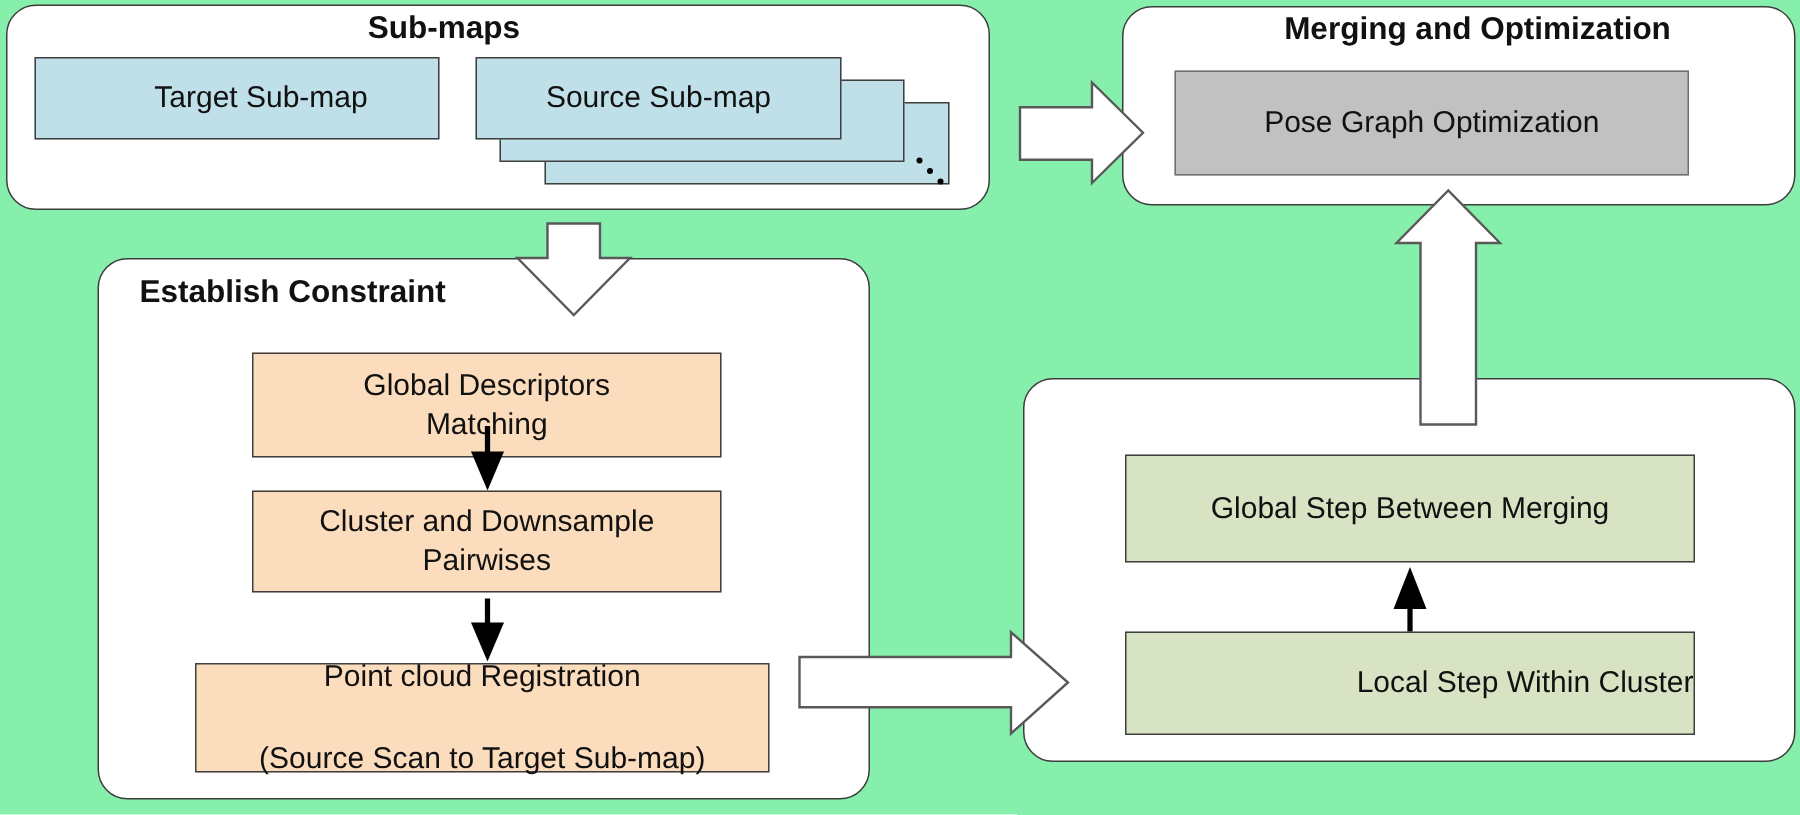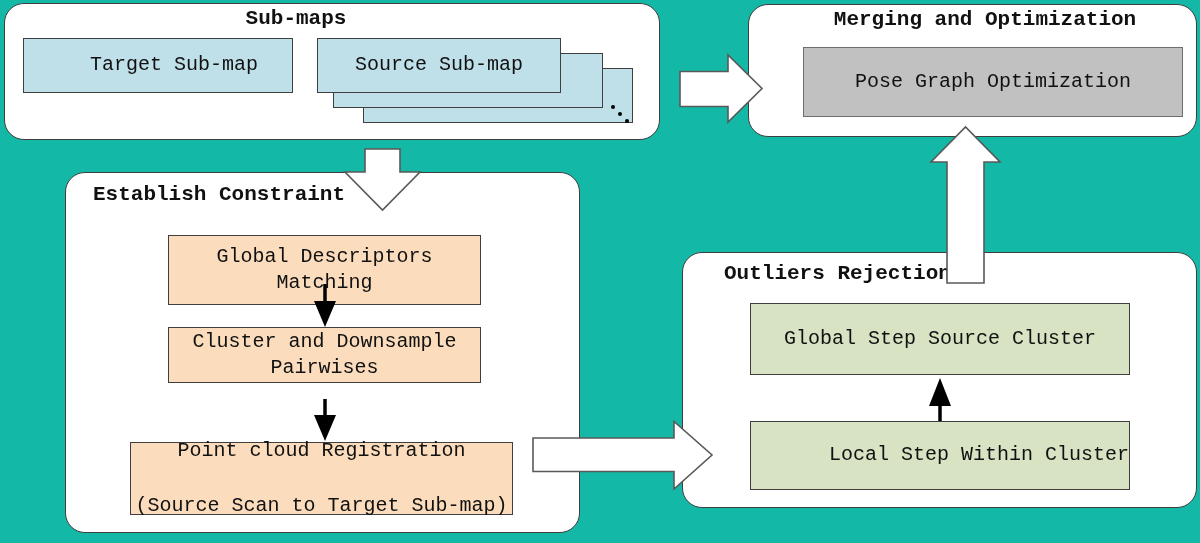--- a/index.html
+++ b/index.html
@@ -1,18 +1,18 @@
 <!DOCTYPE html>
 <html><head>
 <meta charset="utf-8">
 <style>
   html,body{margin:0;padding:0;background:#ffffff;}
   .canvas{
-    position:relative;width:1200px;height:543px;background:#14b8a6;overflow:hidden;
-    font-family:Liberation Mono, monospace;color:#111;
+    position:relative;width:1200px;height:543px;background:#86efac;overflow:hidden;
+    font-family:Liberation Sans, sans-serif;color:#111;
   }
   .container{
     position:absolute;background:#ffffff;border:1.6px solid #3d3d3d;border-radius:20px;
     box-sizing:border-box;
   }
   .group-title{
     position:absolute;font-weight:bold;font-size:21px;white-space:nowrap;line-height:1;
   }
   .centered{transform:translateX(-50%);}
   .node{
@@ -49,45 +49,44 @@
   </div>
 
   <div>
     <span class="dot" style="left:611px;top:105px;"></span>
     <span class="dot" style="left:618px;top:112px;"></span>
     <span class="dot" style="left:625px;top:119px;"></span>
   </div>
 
   <div class="container" style="left:748px;top:4px;width:449px;height:133px;"></div>
   <div class="group-title centered" style="left:985px;top:9px;">Merging and Optimization</div>
-  <div class="node gray" style="left:783px;top:47px;width:380px;height:70px;margin-left:20px;">
+  <div class="node gray" style="left:783px;top:47px;width:343px;height:70px;">
     <span>Pose Graph Optimization</span>
   </div>
 
   <div class="container" style="left:65px;top:172px;width:515px;height:361px;"></div>
   <div class="group-title" style="left:93px;top:184px;">Establish Constraint</div>
 
   <div class="node orange" style="left:168px;top:214px;width:313px;height:70px;margin-top:21px;">
     <span>Global Descriptors</span>
     <span>Matching</span>
   </div>
-  <div class="node orange" style="left:168px;top:327px;width:313px;height:56px;">
+  <div class="node orange" style="left:168px;top:327px;width:313px;height:68px;">
     <span>Cluster and Downsample</span>
     <span>Pairwises</span>
   </div>
   <div class="node orange" style="left:130px;top:442px;width:383px;height:73px;gap:28px;">
     <span>Point cloud Registration</span>
     <span>(Source Scan to Target Sub-map)</span>
   </div>
 
   <div class="container" style="left:682px;top:252px;width:515px;height:256px;"></div>
-  <div class="group-title" style="left:724px;top:263px;">Outliers Rejection</div>
 
   <div class="node green" style="left:750px;top:303px;width:380px;height:72px;">
-    <span>Global Step Source Cluster</span>
+    <span>Global Step Between Merging</span>
   </div>
   <div class="node green" style="left:750px;top:421px;width:380px;height:69px;align-items:flex-end;">
     <span>Local Step Within Cluster</span>
   </div>
 
   <svg class="overlay" width="1200" height="543" viewBox="0 0 1200 543">
 
     <polygon class="white-arrow" points="680,71.5 728,71.5 728,55 762,88.5 728,122 728,106.5 680,106.5"></polygon>
     <polygon class="white-arrow" points="365,149 400,149 400,172 420,172 382.5,210 345,172 365,172"></polygon>
     <polygon class="white-arrow" points="533,438 674,438 674,421.5 712,455 674,489 674,471.5 533,471.5"></polygon>

